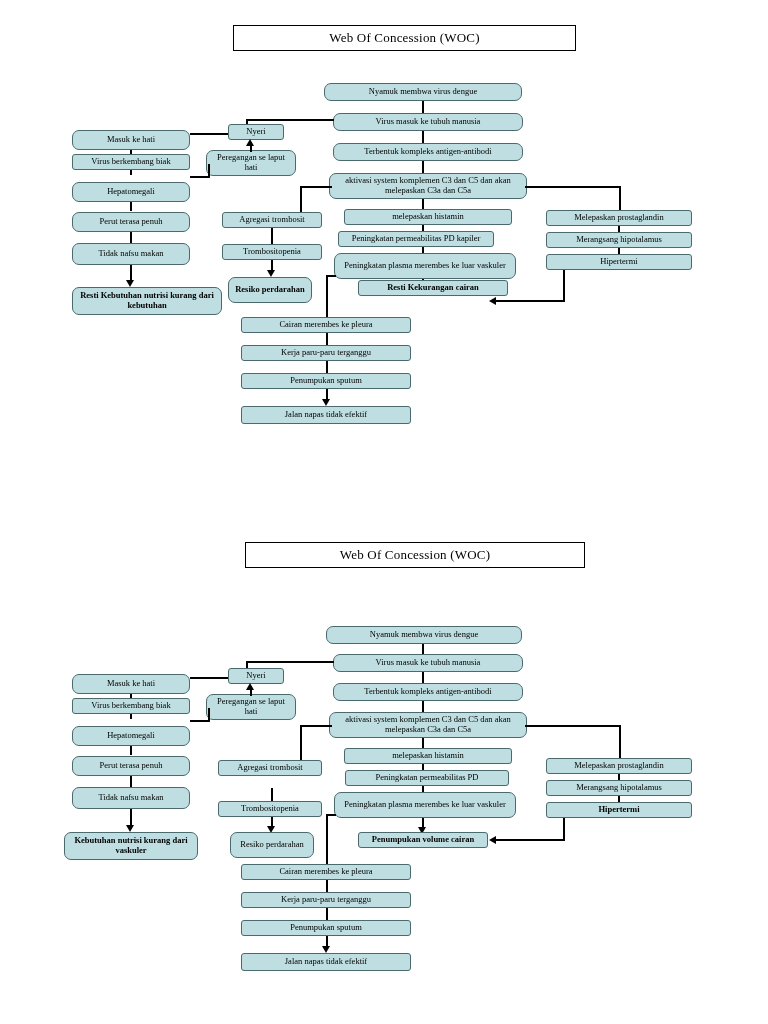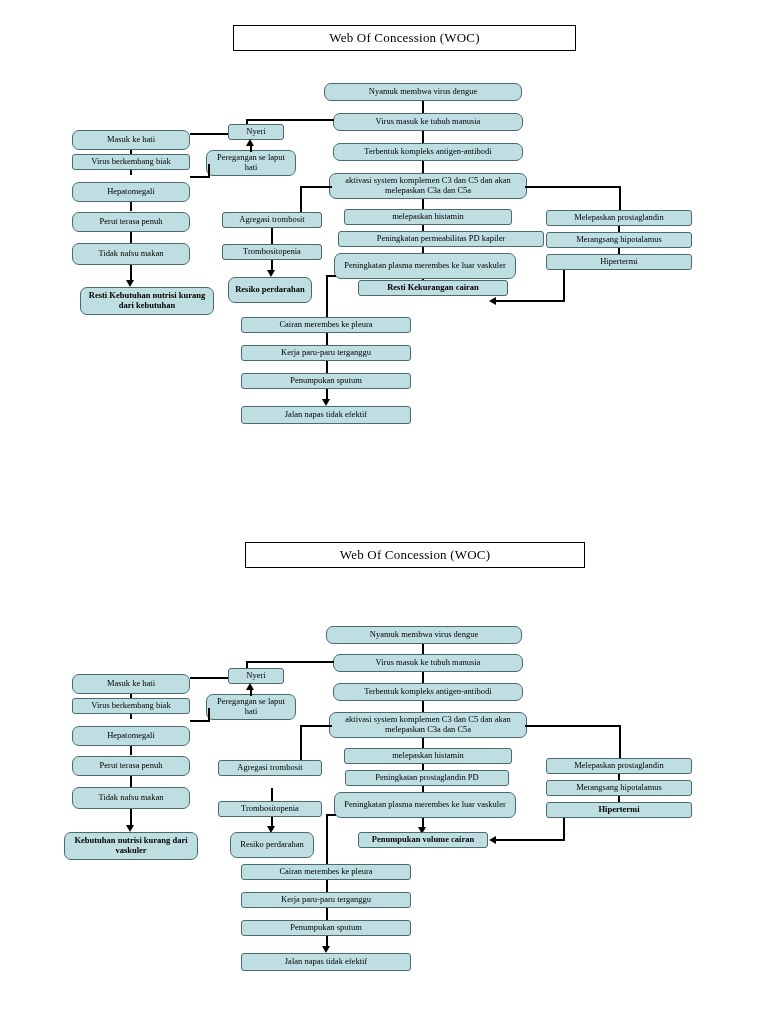--- a/index.html
+++ b/index.html
@@ -71,21 +71,21 @@
 
   <div class="node" style="left:333px;top:143px;width:190px;height:18px;">Terbentuk kompleks antigen-antibodi</div>
   <div class="ln v" style="left:422px;top:161px;height:13px;"></div>
 
   <div class="node" style="left:329px;top:173px;width:198px;height:26px;">aktivasi system komplemen  C3 dan C5 dan akan melepaskan C3a dan C5a</div>
   <div class="ln v" style="left:422px;top:199px;height:10px;"></div>
 
   <div class="node sq" style="left:344px;top:209px;width:168px;height:16px;">melepaskan histamin</div>
   <div class="ln v" style="left:422px;top:225px;height:7px;"></div>
 
-  <div class="node sq" style="left:338px;top:231px;width:206px;height:16px;">Peningkatan permeabilitas PD kapiler</div>
+  <div class="node sq" style="left:338px;top:231px;width:156px;height:16px;">Peningkatan permeabilitas PD kapiler</div>
   <div class="ln v" style="left:422px;top:247px;height:7px;"></div>
 
   <div class="node" style="left:334px;top:253px;width:182px;height:26px;">Peningkatan plasma merembes ke luar vaskuler</div>
   <div class="ln v" style="left:422px;top:279px;height:11px;"></div>
   <div class="arw down" style="left:418px;top:288px;"></div>
 
   <div class="node sq bold" style="left:358px;top:280px;width:150px;height:16px;">Resti Kekurangan cairan</div>
 
   <div class="node" style="left:72px;top:130px;width:118px;height:20px;">Masuk ke hati</div>
   <div class="ln v" style="left:130px;top:150px;height:5px;"></div>
@@ -96,21 +96,21 @@
   <div class="node" style="left:72px;top:182px;width:118px;height:20px;">Hepatomegali</div>
   <div class="ln v" style="left:130px;top:202px;height:9px;"></div>
 
   <div class="node" style="left:72px;top:212px;width:118px;height:20px;">Perut terasa penuh</div>
   <div class="ln v" style="left:130px;top:232px;height:11px;"></div>
 
   <div class="node" style="left:72px;top:243px;width:118px;height:22px;">Tidak nafsu makan</div>
   <div class="ln v" style="left:130px;top:265px;height:17px;"></div>
   <div class="arw down" style="left:126px;top:280px;"></div>
 
-  <div class="node bold" style="left:80px;top:287px;width:134px;height:28px;">Resti Kebutuhan nutrisi kurang dari kebutuhan</div>
+  <div class="node bold" style="left:72px;top:287px;width:150px;height:28px;">Resti Kebutuhan nutrisi kurang dari kebutuhan</div>
 
   <div class="ln h" style="left:190px;top:133px;width:38px;"></div>
 
   <div class="ln h" style="left:246px;top:119px;width:88px;"></div>
   <div class="ln v" style="left:246px;top:119px;height:14px;"></div>
 
   <div class="node sq" style="left:228px;top:124px;width:56px;height:16px;">Nyeri</div>
 
   <div class="node" style="left:206px;top:150px;width:90px;height:26px;">Peregangan se laput hati</div>
   <div class="ln v" style="left:250px;top:142px;height:10px;"></div>
@@ -170,21 +170,21 @@
 
   <div class="node" style="left:333px;top:171px;width:190px;height:18px;">Terbentuk kompleks antigen-antibodi</div>
   <div class="ln v" style="left:422px;top:189px;height:12px;"></div>
 
   <div class="node" style="left:329px;top:200px;width:198px;height:26px;">aktivasi system komplemen  C3 dan C5 dan akan melepaskan C3a dan C5a</div>
   <div class="ln v" style="left:422px;top:226px;height:10px;"></div>
 
   <div class="node sq" style="left:344px;top:236px;width:168px;height:16px;">melepaskan histamin</div>
   <div class="ln v" style="left:422px;top:252px;height:7px;"></div>
 
-  <div class="node sq" style="left:345px;top:258px;width:164px;height:16px;">Peningkatan prostaglandin PD</div>
+  <div class="node sq" style="left:345px;top:258px;width:164px;height:16px;">Peningkatan permeabilitas PD</div>
   <div class="ln v" style="left:422px;top:274px;height:7px;"></div>
 
   <div class="node" style="left:334px;top:280px;width:182px;height:26px;">Peningkatan plasma merembes ke luar vaskuler</div>
   <div class="ln v" style="left:422px;top:306px;height:11px;"></div>
   <div class="arw down" style="left:418px;top:315px;"></div>
 
   <div class="node sq bold" style="left:358px;top:320px;width:130px;height:16px;">Penumpukan volume cairan</div>
 
   <div class="node" style="left:72px;top:162px;width:118px;height:20px;">Masuk ke hati</div>
   <div class="ln v" style="left:130px;top:182px;height:5px;"></div>

